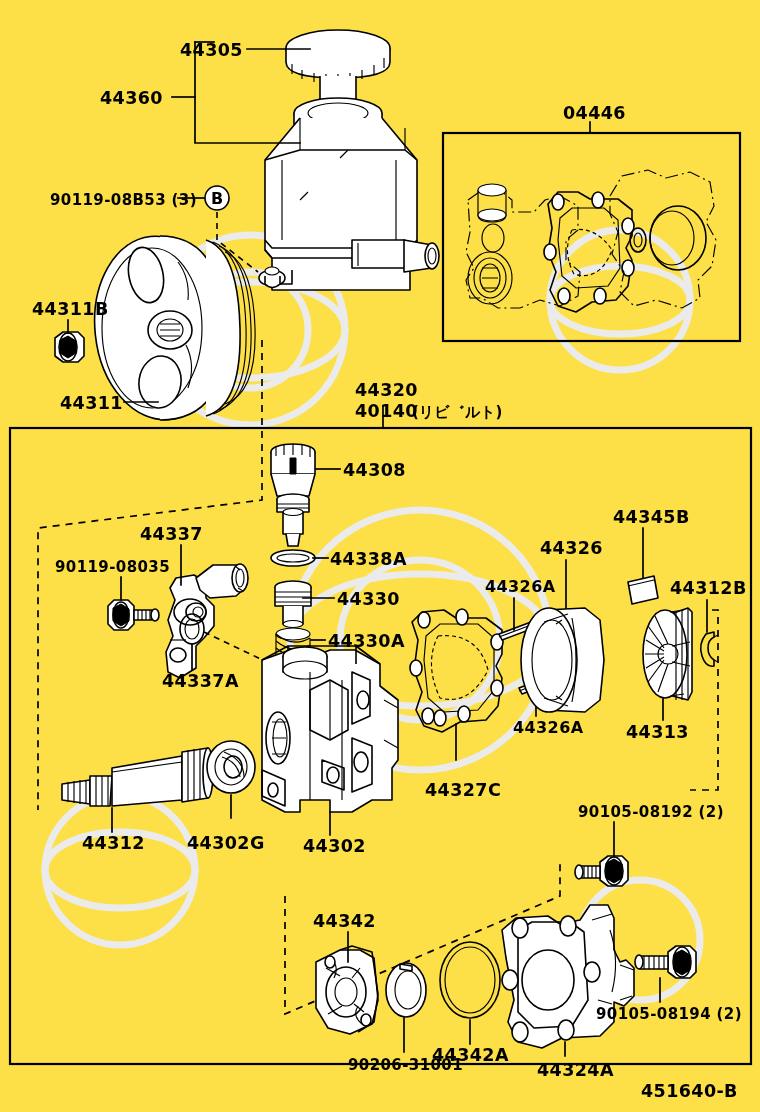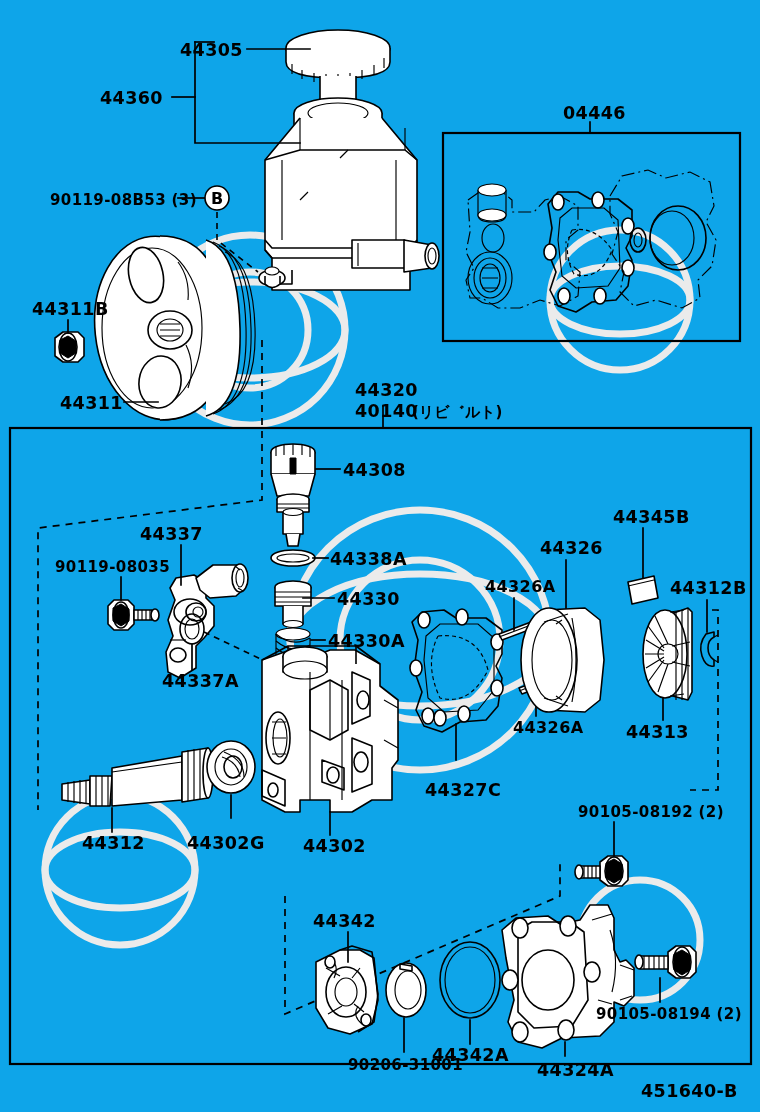--- a/index.html
+++ b/index.html
@@ -1,19 +1,19 @@
 <!DOCTYPE html>
 <html><head>
 <meta charset="utf-8">
 <title>Parts Diagram 451640-B</title>
 <style>
   html,body{margin:0;padding:0;background:#ffffff;}
   body{width:760px;height:1112px;overflow:hidden;
        font-family:"DejaVu Sans","Liberation Sans",sans-serif;}
-  #sheet{position:relative;width:760px;height:1112px;background:#0ea5e9;}
+  #sheet{position:relative;width:760px;height:1112px;background:#fde047;}
   svg{display:block;}
   .lbl{font-family:"DejaVu Sans","Liberation Sans",sans-serif;
        font-weight:bold;fill:#000;letter-spacing:0.4px;}
   .lbl18{font-size:17.5px;}
   .lbl16{font-size:16px;}
   .lbl15{font-size:15px;}
   .jp{font-family:"DejaVu Sans","Liberation Sans",sans-serif;font-size:15px;font-weight:bold;}
   .ln{stroke:#000;stroke-width:1.7;fill:none;stroke-linecap:square;}
   .dash{stroke:#000;stroke-width:1.7;fill:none;stroke-dasharray:7 6;}
   .dash2{stroke:#000;stroke-width:1.6;fill:none;stroke-dasharray:6 5;}

